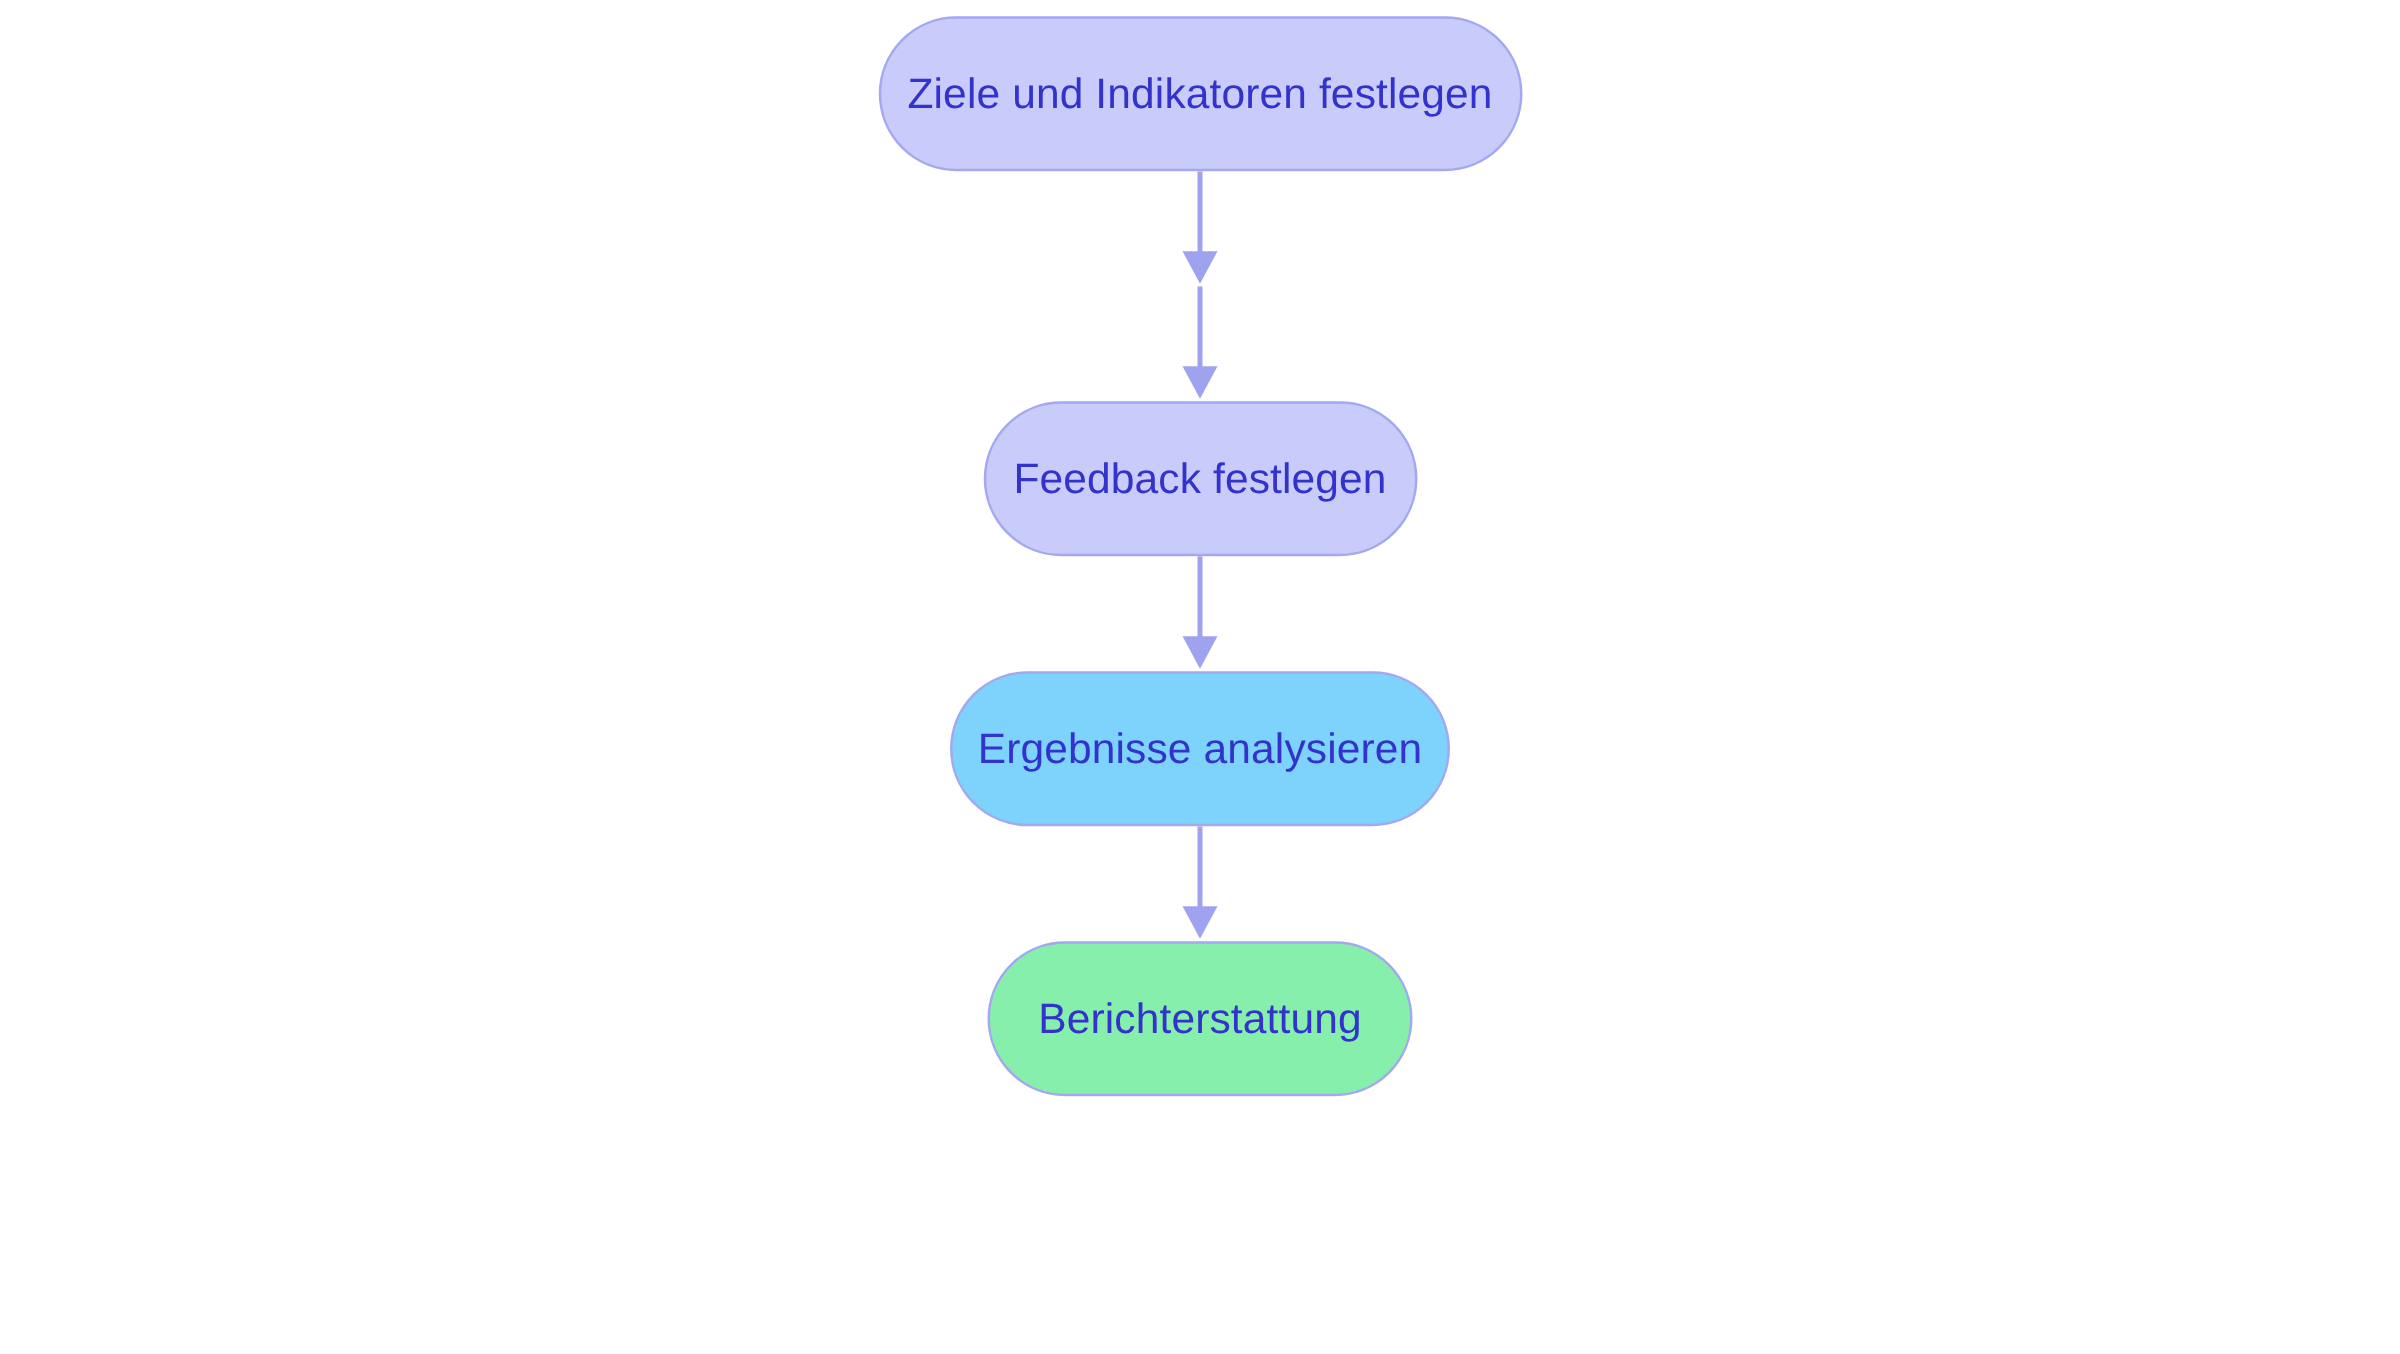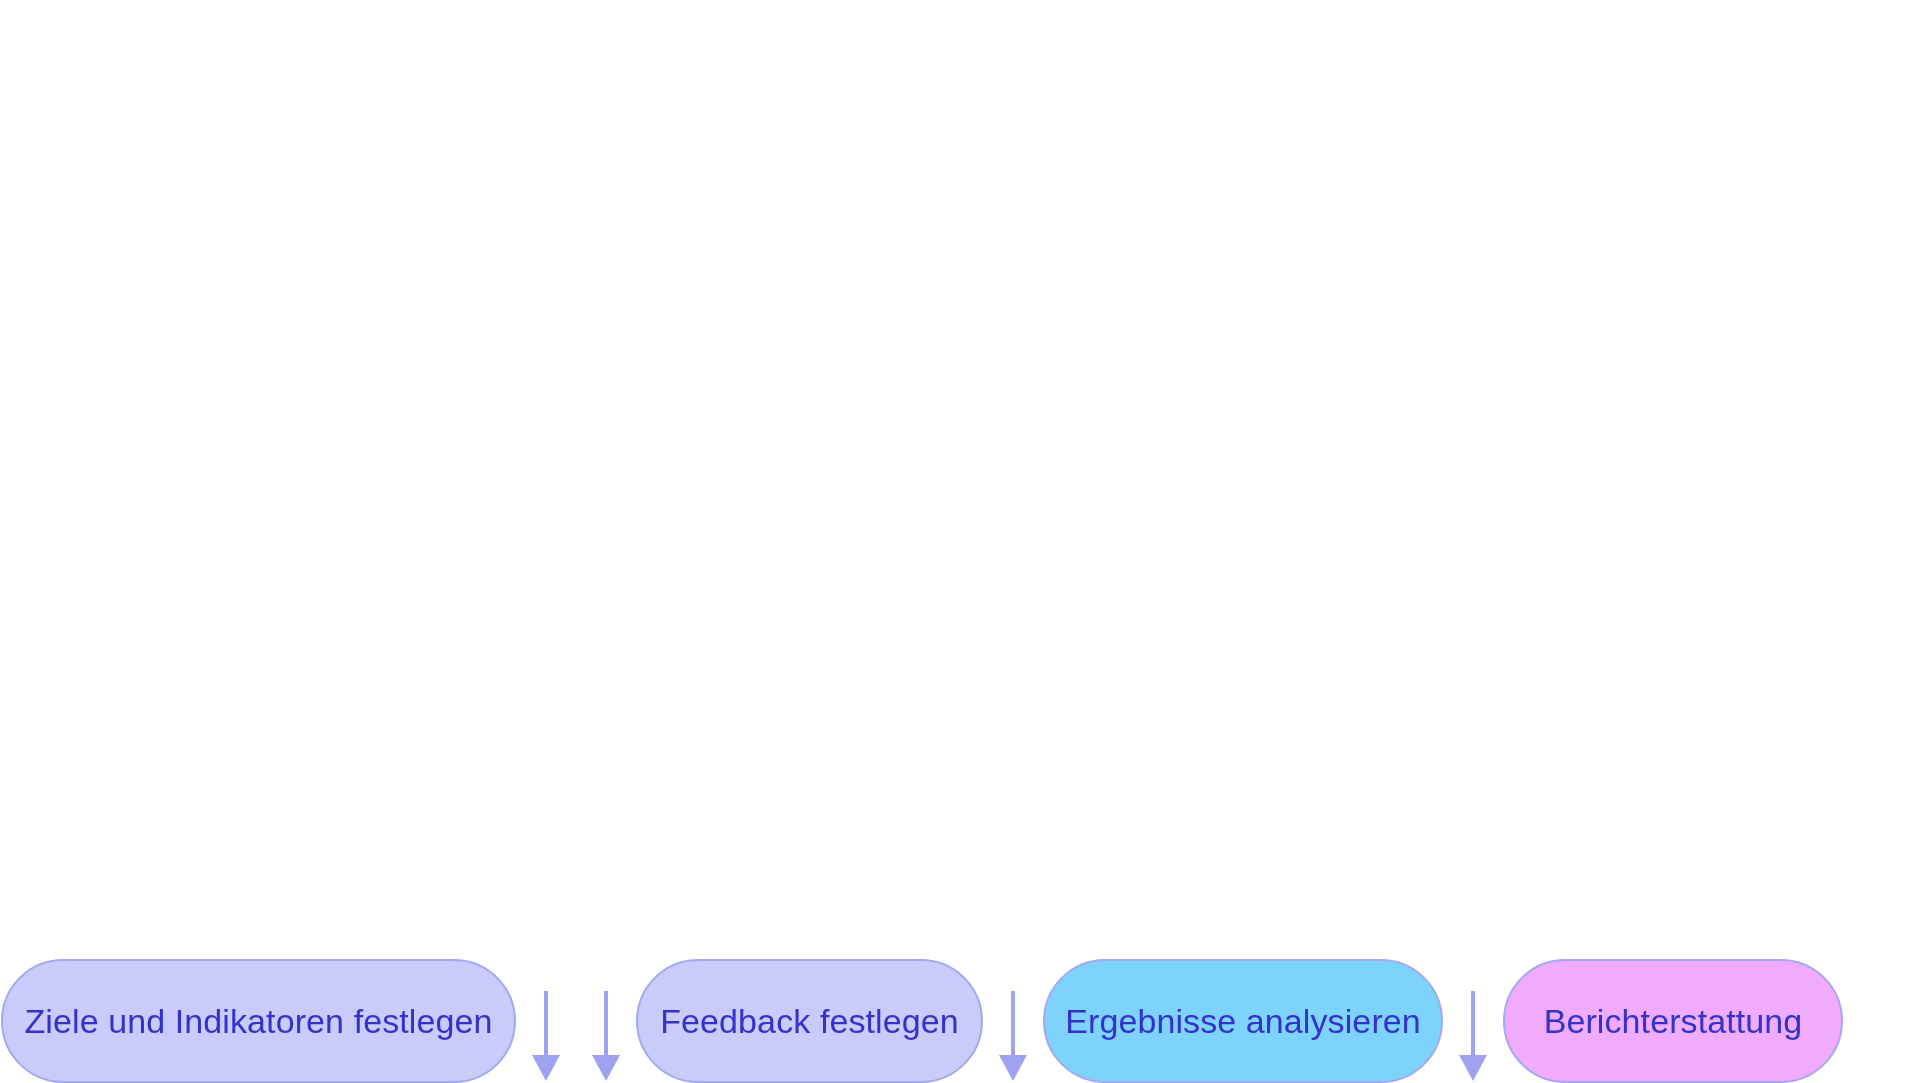--- a/index.html
+++ b/index.html
@@ -22,22 +22,22 @@
     background: #ffffff;
   }
 
   .flow-column {
     position: absolute;
     left: 0;
     top: 0;
     width: 1920px;
     height: 1083px;
     display: flex;
-    flex-direction: row;
-    align-items: flex-end;
+    flex-direction: column;
+    align-items: center;
     justify-content: flex-start;
     border-radius: 21px;
   }
 
   .flow-node {
     box-sizing: border-box;
     height: 124px;
     border: 2px solid #a3a8f0;
     background: #c9cbfa;
     border-radius: 62px;
@@ -106,18 +106,18 @@
 
     <div class="flow-node" id="node-4" style="width: 400px; background: #7dd3fc; border-color: rgb(163, 168, 240); color: rgb(51, 51, 204);">
       <span class="node-label">Ergebnisse analysieren</span>
     </div>
 
     <svg class="flow-edge" viewBox="0 0 60 92" aria-hidden="true">
       <line x1="30" y1="0" x2="30" y2="74" stroke="#9fa3ef" stroke-width="4"></line>
       <polygon points="30,90 16,64 44,64" fill="#9fa3ef"></polygon>
     </svg>
 
-    <div class="flow-node" id="node-5" style="width: 340px; background: #f0abfc; border-color: rgb(163, 168, 240); color: rgb(51, 51, 204);">
+    <div class="flow-node" id="node-5" style="width: 340px; background: #86efac; border-color: rgb(163, 168, 240); color: rgb(51, 51, 204);">
       <span class="node-label">Berichterstattung</span>
     </div>
 
   </div>
 </div>
 
 </body></html>

